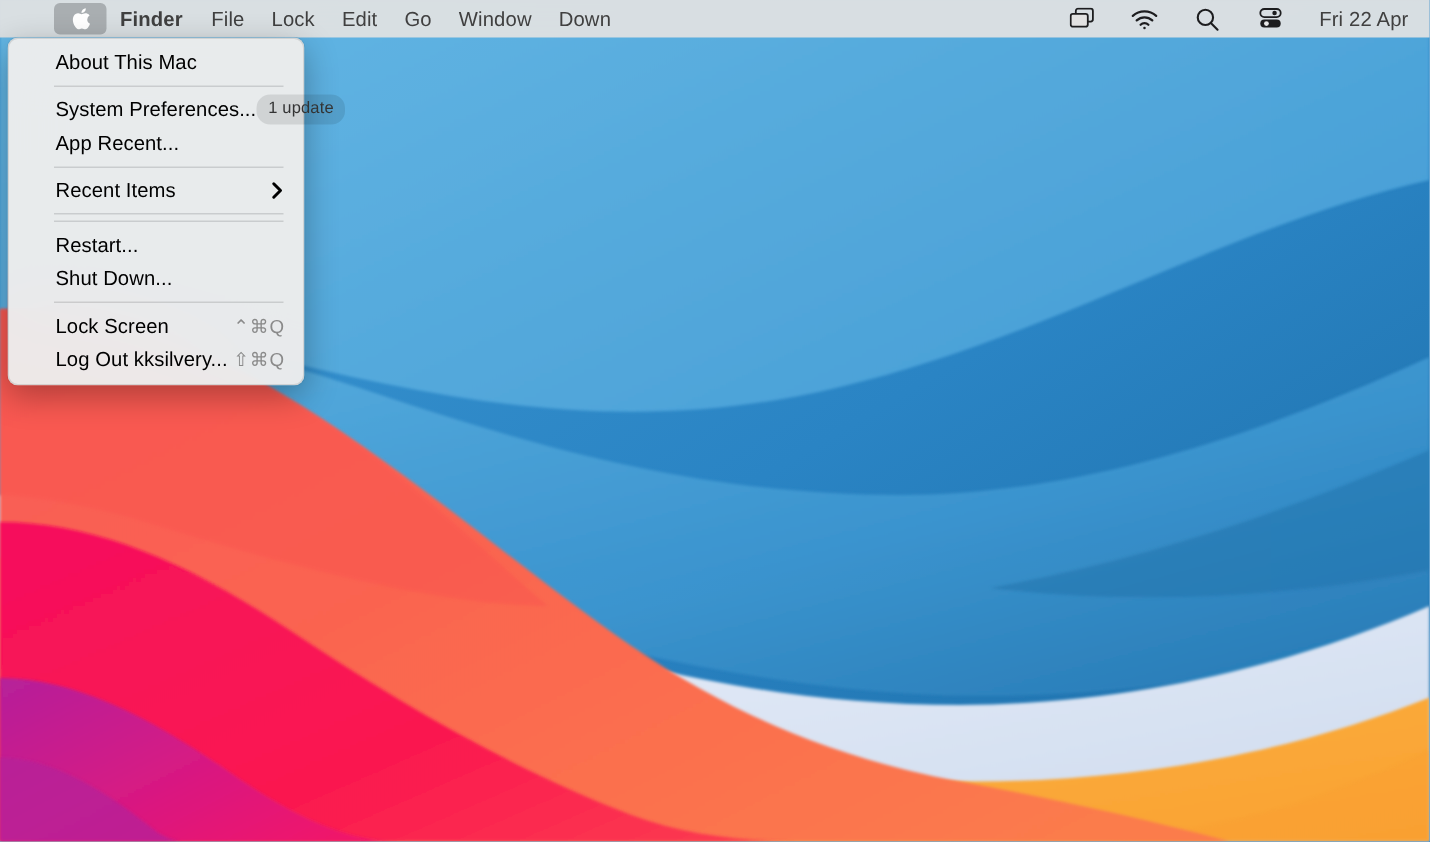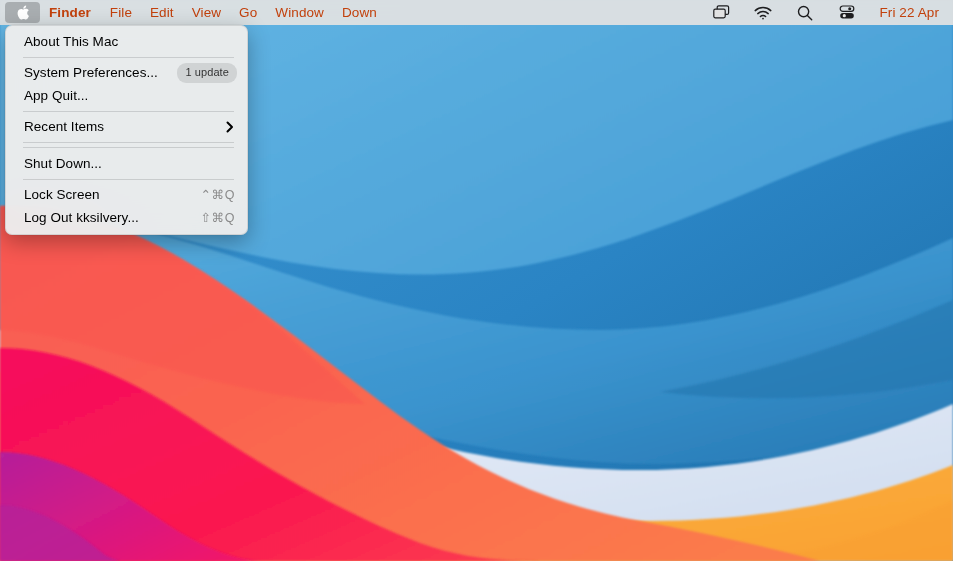--- a/index.html
+++ b/index.html
@@ -19,21 +19,22 @@
 
   
   #menubar {
     position:absolute; top:0; left:0;
     width:953px; height:25px;
     background:rgba(226,226,226,0.93);
     backdrop-filter:blur(18px);
     display:flex; align-items:center;
     z-index:50;
     font-size:13.5px;
-    color:#c2410c;
+    color:#404040;
+    padding-left:31px;
   }
   .mb-left { display:flex; align-items:center; height:25px; padding-left:4px; }
   .mb-right { margin-left:auto; display:flex; align-items:center; height:25px; padding-right:8px; gap:12px; }
 
   .apple-item {
     display:flex; align-items:center; justify-content:center;
     width:35px; height:21px;
     border-radius:4px;
     margin:0 1px;
     background:rgba(0,0,0,0.22);
@@ -63,27 +64,27 @@
     border-radius:4px;
     font-size:13.5px;
     white-space:nowrap;
     letter-spacing:0.1px;
   }
 
   
   #apple-menu {
     position:absolute;
     left:5px; top:25px;
-    width:243px;
+    width:198px;
     background:rgba(236,236,236,0.97);
     backdrop-filter:blur(22px);
     border-radius:7px;
     border:0.5px solid rgba(0,0,0,0.10);
     box-shadow:0 7px 22px rgba(0,0,0,0.30), 0 0 0 0.5px rgba(0,0,0,0.07);
-    padding:4px 0 5px 4px;
+    padding:4px 0 5px 17px;
     z-index:60;
     font-size:13.5px;
     color:#000;
   }
   .menu-row {
     position:relative;
     display:flex; align-items:center;
     height:22.5px;
     padding:0 10px 0 14px;
     white-space:nowrap;
@@ -209,24 +210,24 @@
         </svg>
       </div>
 
       <div class="mb-item bold">
         <span>Finder</span>
       </div>
       <div class="mb-item">
         <span>File</span>
       </div>
       <div class="mb-item">
+        <span>Lock</span>
+      </div>
+      <div class="mb-item">
         <span>Edit</span>
-      </div>
-      <div class="mb-item">
-        <span>View</span>
       </div>
       <div class="mb-item">
         <span>Go</span>
       </div>
       <div class="mb-item">
         <span>Window</span>
       </div>
       <div class="mb-item">
         <span>Down</span>
       </div>
@@ -280,41 +281,44 @@
 
     <div class="menu-sep"></div>
 
     <div class="menu-row">
       <span class="menu-label">System Preferences...</span>
       <span class="menu-spacer"></span>
       <span class="badge">1 update</span>
     </div>
 
     <div class="menu-row">
-      <span class="menu-label">App Quit...</span>
+      <span class="menu-label">App Recent...</span>
     </div>
 
     <div class="menu-sep"></div>
 
     <div class="menu-row">
       <span class="menu-label">Recent Items</span>
       <span class="menu-spacer"></span>
       <span class="chev">
         <svg width="8" height="12" viewBox="0 0 8 12" xmlns="http://www.w3.org/2000/svg" fill="none" stroke="#000" stroke-width="2" stroke-linecap="round" stroke-linejoin="round">
           <path d="M1.5 1.5L6 6l-4.5 4.5"></path>
         </svg>
       </span>
     </div>
 
     <div class="menu-sep"></div>
 
 
     <div class="menu-sep"></div>
 
     <div class="menu-row">
+      <span class="menu-label">Restart...</span>
+    </div>
+    <div class="menu-row">
       <span class="menu-label">Shut Down...</span>
     </div>
 
     <div class="menu-sep"></div>
 
     <div class="menu-row">
       <span class="menu-label">Lock Screen</span>
       <span class="menu-spacer"></span>
       <span class="menu-shortcut">⌃⌘Q</span>
     </div>

